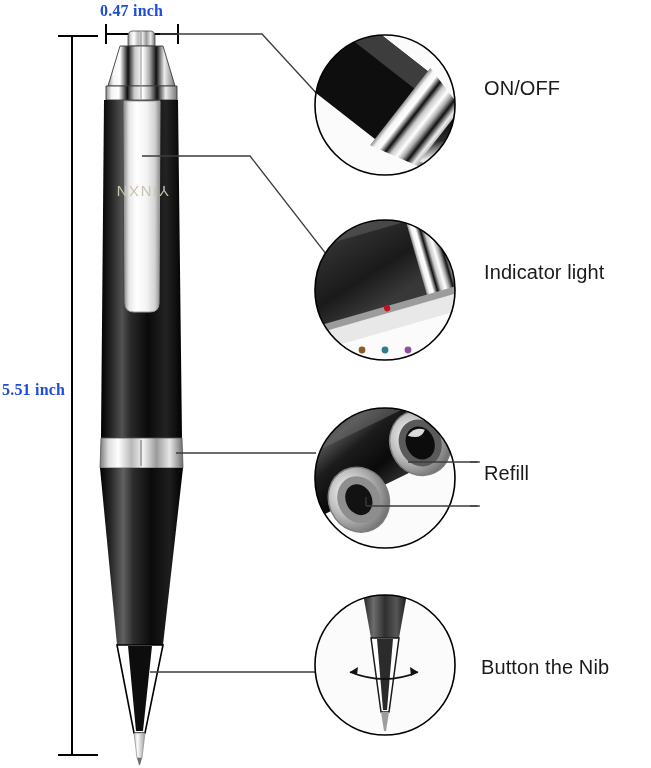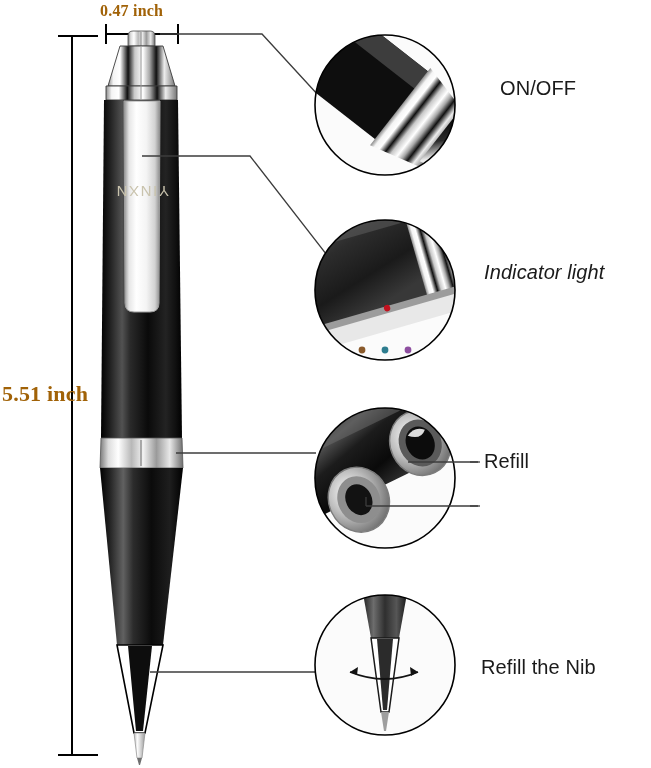--- a/index.html
+++ b/index.html
@@ -22,47 +22,47 @@
     inset: 0;
     width: 651px;
     height: 768px;
   }
 
   
   .dim-label {
     position: absolute;
     font-family: "Liberation Serif", serif;
     font-weight: 700;
-    color: #a16207;
+    color: #1d4ed8;
     white-space: nowrap;
     letter-spacing: 0.2px;
   }
   #dim-width-label {
     left: 100px;
     top: 2px;
     font-size: 16px;
   }
   #dim-height-label {
     left: 2px;
     top: 381px;
-    font-size: 22px;
+    font-size: 16px;
   }
 
   
   .callout-text {
     position: absolute;
     color: #1a1a1a;
     white-space: nowrap;
     font-size: 20px;
     line-height: 28px;
     letter-spacing: 0.1px;
   }
-  #callout-label-onoff  { left: 484px; top: 74px; margin-left: 16px;  }
-  #callout-label-indicator { left: 484px; top: 258px; font-style: italic; }
-  #callout-label-refill { left: 484px; top: 447px; }
+  #callout-label-onoff  { left: 484px; top: 74px;  }
+  #callout-label-indicator { left: 484px; top: 258px; }
+  #callout-label-refill { left: 484px; top: 459px; }
   #callout-label-port   { left: 484px; top: 481px; line-height: 25px; }
   #callout-label-nib    { left: 481px; top: 653px; }
 </style>
 </head>
 <body>
 
 <div id="stage">
 
   <svg id="artboard" viewBox="0 0 651 768" xmlns="http://www.w3.org/2000/svg">
     <defs>
@@ -319,15 +319,15 @@
 
   <div class="callout-text" id="callout-label-onoff">
     <div>ON/OFF</div>
   </div>
 
   <div class="callout-text" id="callout-label-indicator">Indicator light</div>
 
   <div class="callout-text" id="callout-label-refill">Refill</div>
 
 
-  <div class="callout-text" id="callout-label-nib">Refill the Nib</div>
+  <div class="callout-text" id="callout-label-nib">Button the Nib</div>
 
 </div>
 
 </body></html>

